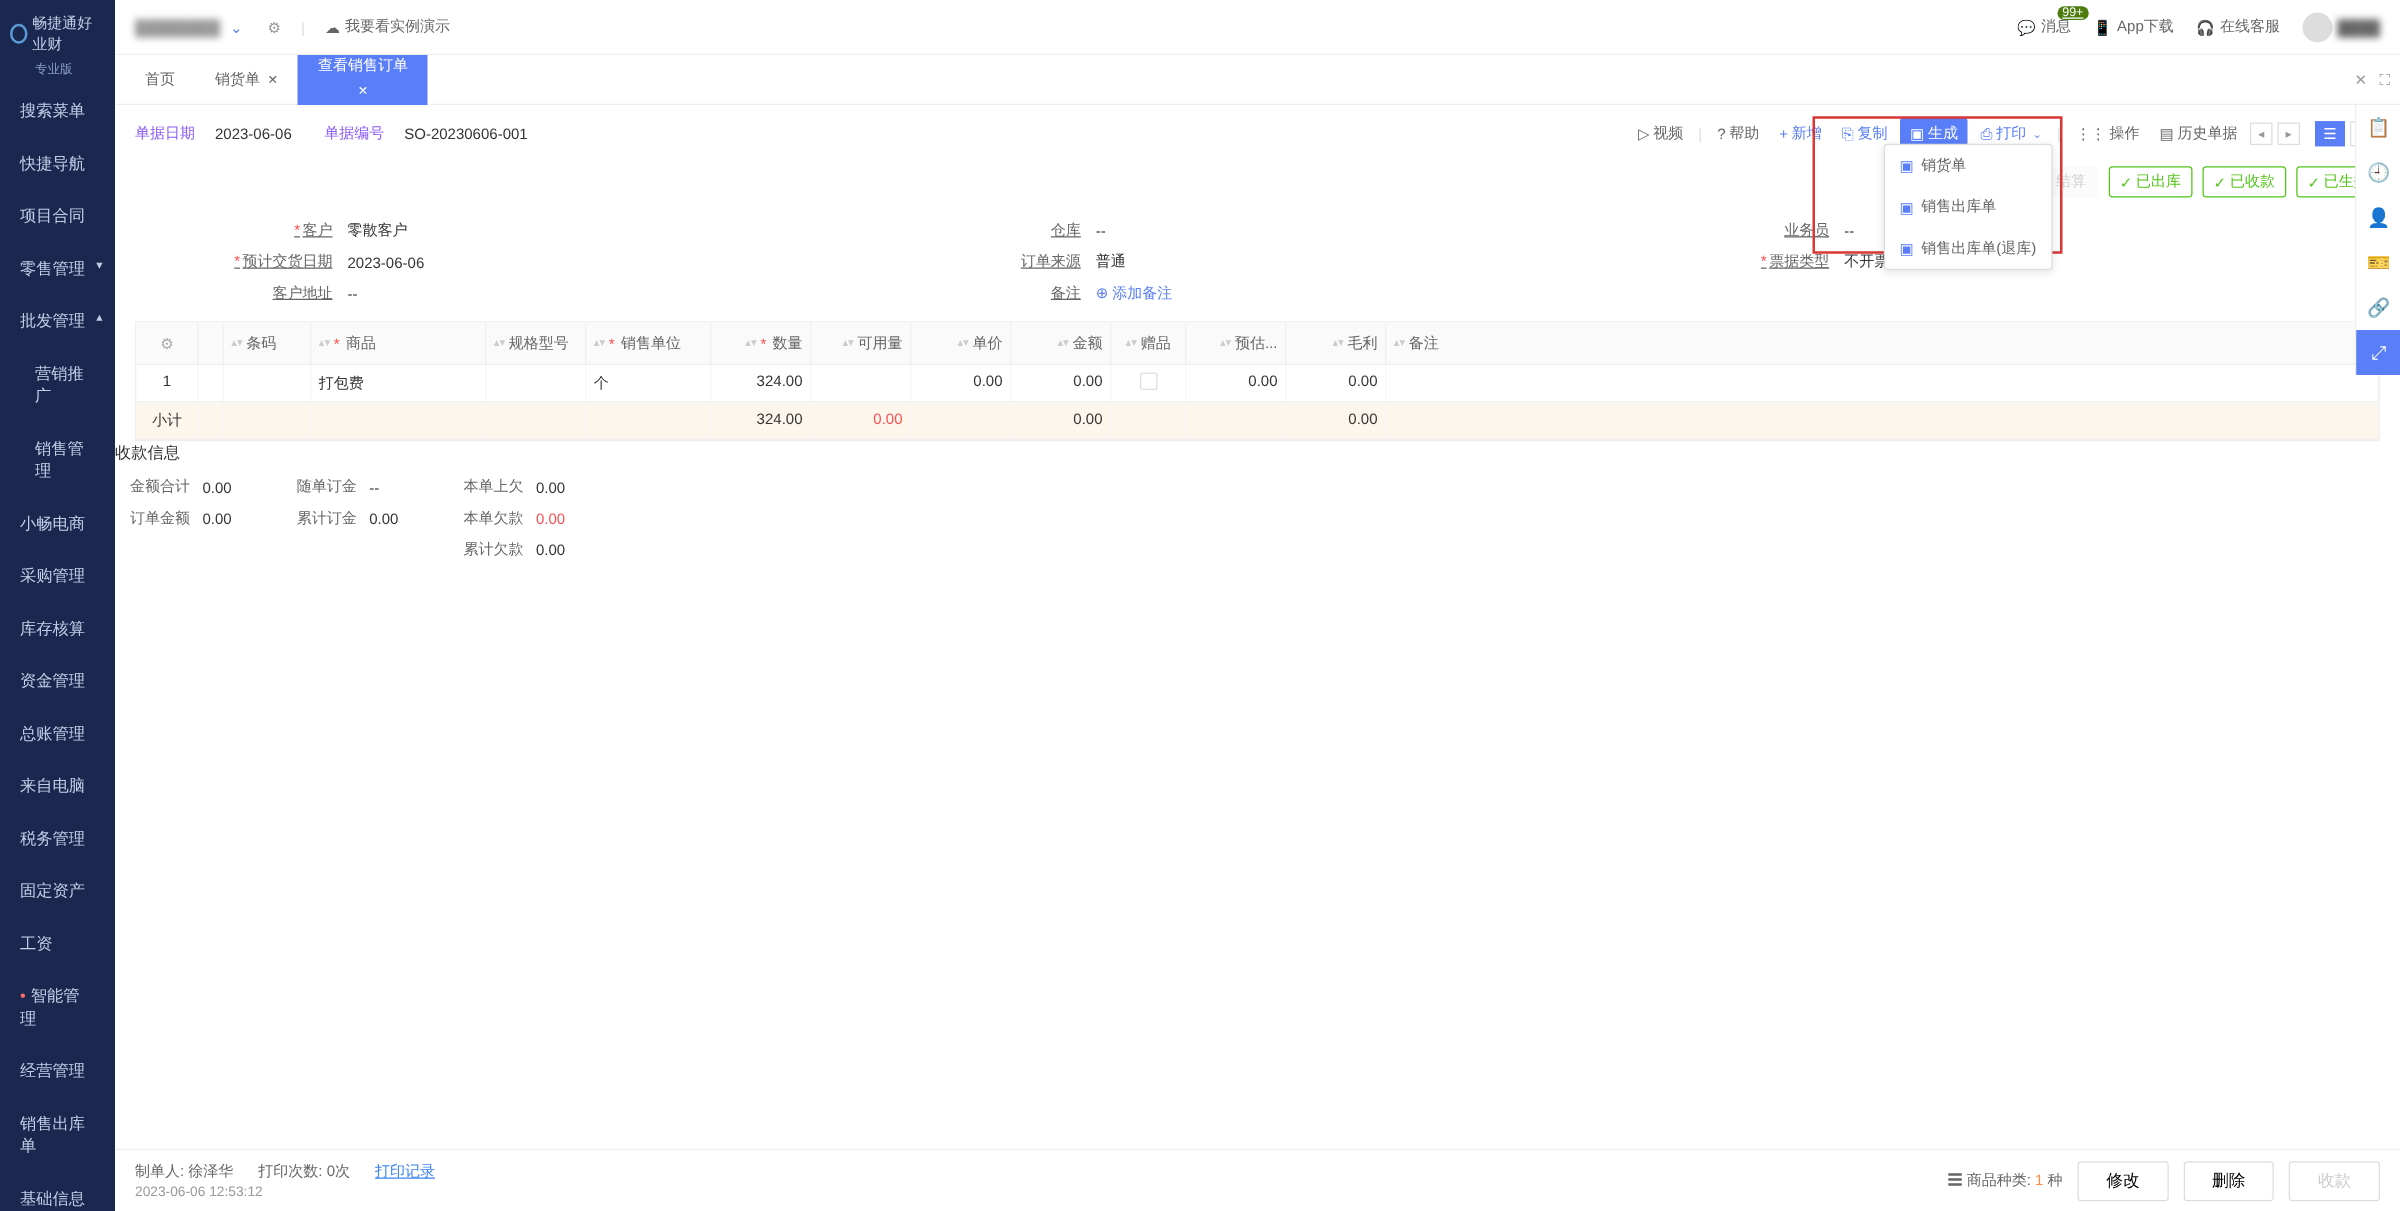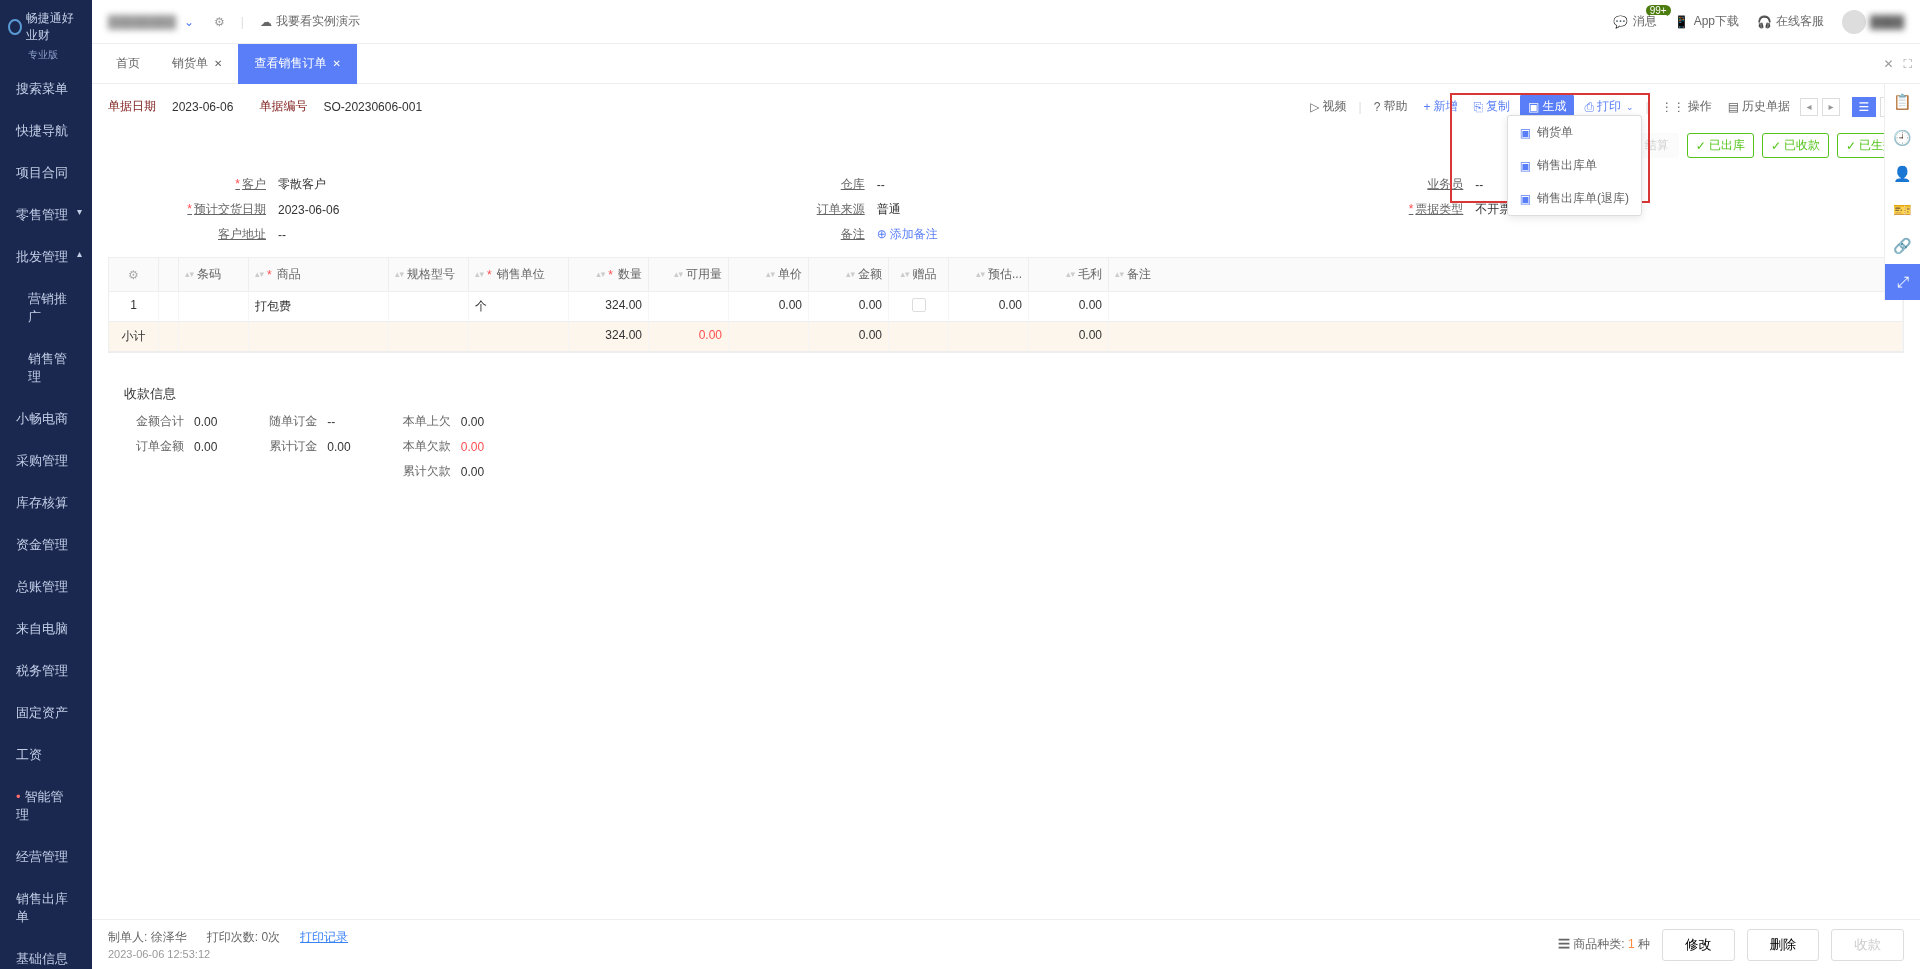--- a/index.html
+++ b/index.html
@@ -29,27 +29,27 @@
 .demo-link { color: #666; display: flex; align-items: center; gap: 4px; cursor: pointer; }
 .header-right { margin-left: auto; display: flex; align-items: center; gap: 18px; }
 .hr-item { display: flex; align-items: center; gap: 4px; color: #666; cursor: pointer; position: relative; }
 .badge { position: absolute; top: -8px; right: -14px; background: #4d7c0f; color: #fff; border-radius: 8px; padding: 0 4px; font-size: 10px; text-decoration: underline; }
 .avatar { width: 24px; height: 24px; border-radius: 50%; background: #ddd; }
 .user-name { filter: blur(3px); }
 
 
 .tabs { height: 40px; display: flex; align-items: center; border-bottom: 1px solid #eee; padding: 0 8px; position: relative; }
 .tab { padding: 0 16px; height: 40px; display: flex; align-items: center; gap: 6px; cursor: pointer; color: #666; }
-.tab.active { background: #597ef7; color: #fff; }
+.tab.active { background: #597ef7; color: #fff; flex-direction: column; }
 .tab-close { font-size: 10px; }
 .tab-actions { position: absolute; right: 8px; display: flex; gap: 10px; color: #999; }
 
 
 .toolbar { padding: 10px 16px; display: flex; align-items: center; gap: 16px; }
-.tb-label { color: #7f1d1d; font-family: Liberation Serif, serif; }
+.tb-label { color: #8b5cf6; font-family: Liberation Serif, serif; }
 .tb-val { color: #333; }
 .tb-right { margin-left: auto; display: flex; align-items: center; gap: 4px; }
 .tb-link { color: #666; cursor: pointer; display: flex; align-items: center; gap: 3px; padding: 4px 6px; }
 .tb-link.blue { color: #597ef7; }
 .tb-btn-gen { background: #597ef7; color: #fff; padding: 4px 8px; border-radius: 3px; cursor: pointer; display: flex; align-items: center; gap: 3px; }
 .tb-sep { color: #ddd; margin: 0 2px; }
 .tb-view { display: flex; gap: 4px; margin-left: 8px; }
 .tb-view-btn { width: 24px; height: 20px; border: 1px solid #ddd; display: flex; align-items: center; justify-content: center; cursor: pointer; color: #999; }
 .tb-view-btn.active { background: #597ef7; color: #fff; border-color: #597ef7; }
 .tb-nav-btn { width: 18px; height: 18px; border: 1px solid #ddd; display: flex; align-items: center; justify-content: center; cursor: pointer; color: #999; font-size: 10px; }
@@ -97,21 +97,21 @@
 .col-profit { width: 80px; justify-content: flex-end; }
 .col-remark { flex: 1; }
 .grid-row { display: flex; border-bottom: 1px solid #eee; }
 .gc { padding: 6px; border-right: 1px solid #f5f5f5; }
 .grid-row.subtotal { background: #fdf6ec; font-weight: 500; }
 .subtotal .col-avail { color: #ff4d4f; }
 .checkbox-empty { width: 14px; height: 14px; border: 1px solid #ddd; border-radius: 2px; }
 .gear { color: #aaa; }
 
 
-.pay-section { padding: 32px; }
+.pay-section { padding: 0; }
 .pay-title { font-size: 13px; margin-bottom: 10px; }
 .pay-grid { display: flex; gap: 40px; }
 .pay-col { display: flex; flex-direction: column; gap: 8px; }
 .pay-row { display: flex; align-items: center; }
 .pay-label { width: 70px; text-align: right; padding-right: 10px; color: #666; }
 .pay-val { color: #333; }
 .pay-val.red { color: #ff4d4f; }
 
 
 .right-rail { position: absolute; right: 0; top: 84px; width: 36px; background: #fff; border-left: 1px solid #eee; display: flex; flex-direction: column; }

